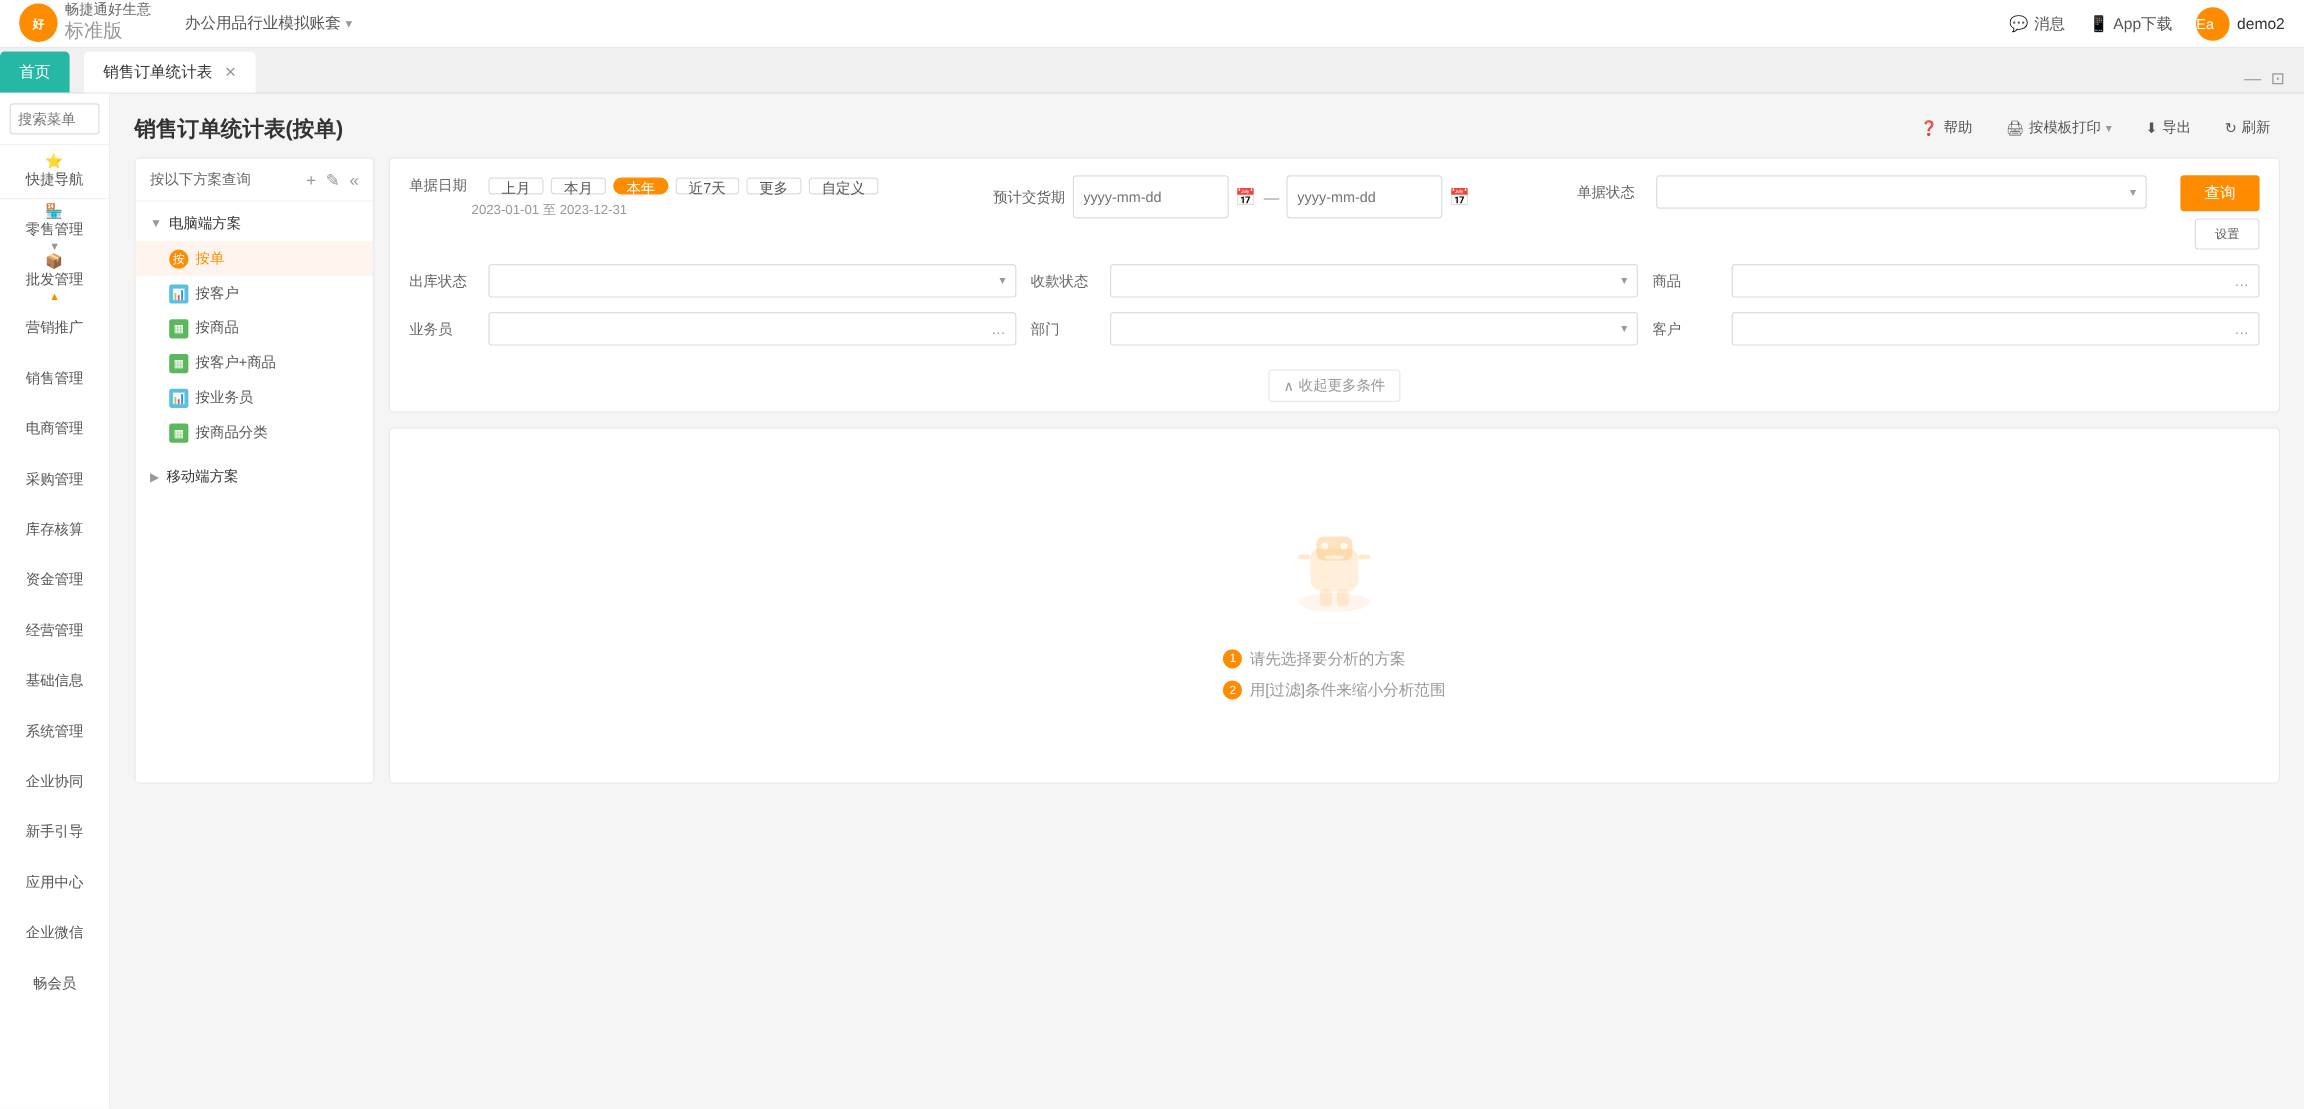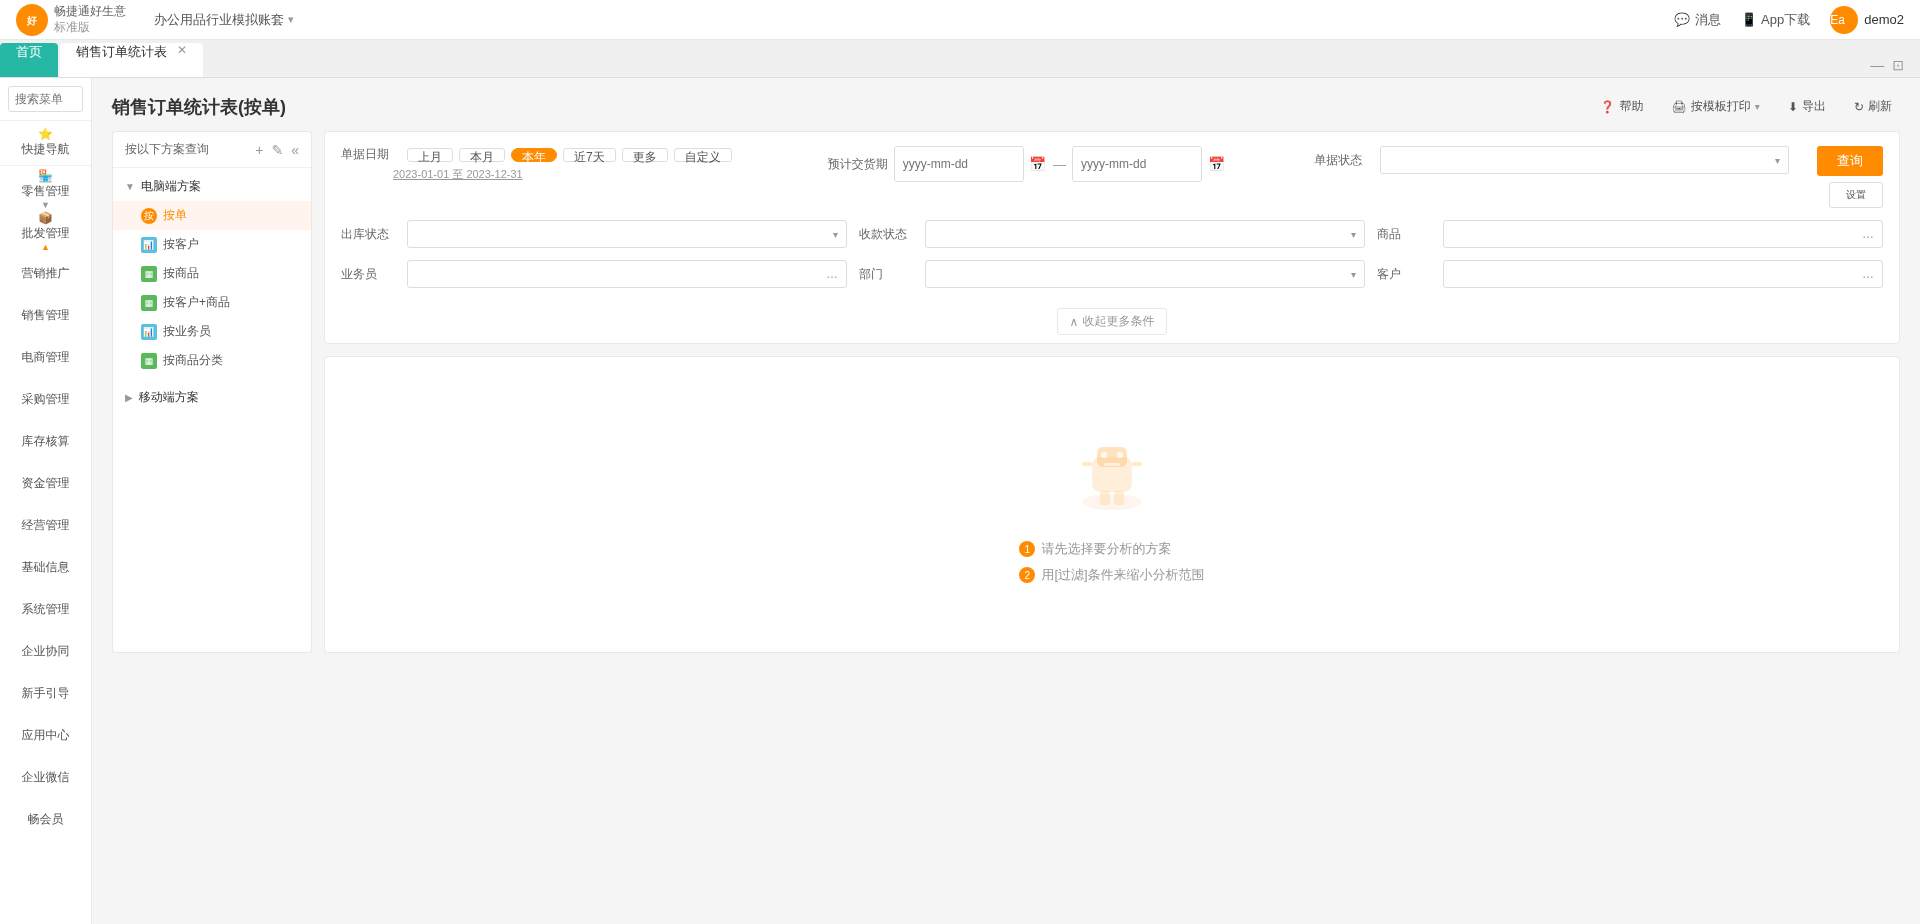--- a/index.html
+++ b/index.html
@@ -83,27 +83,28 @@
       background: #f0f0f0;
       display: flex;
       align-items: flex-end;
       padding: 0 0 0 0;
       border-bottom: 1px solid #ddd;
     }
     .tab-item {
       height: 34px;
       padding: 0 16px;
       display: flex;
+      align-items: center;
       gap: 6px;
       font-size: 13px;
       cursor: pointer;
       border-radius: 4px 4px 0 0;
       background: #e0e0e0;
       color: #666;
-      margin-right: 2px;
+      margin-right: 12px;
     }
     .tab-item.active {
       background: #fff;
       color: #333;
       font-weight: 500;
     }
     .tab-home {
       background: #26b8a5;
       color: white;
       border-radius: 4px 4px 0 0;
@@ -460,21 +461,21 @@
   <div class="top-header-left">
     <div class="logo-area">
       <div class="logo-icon">
         <svg width="20" height="20" viewBox="0 0 20 20">
             <circle cx="10" cy="10" r="9" fill="#ff8c00"></circle>
             <text x="10" y="14" text-anchor="middle" fill="white" font-size="10" font-weight="bold">好</text>
           </svg>
       </div>
       <div class="logo-text">
         <div>畅捷通好生意</div>
-        <div style="font-size:12px;color:#999;">标准版</div>
+        <div style="font-size:16px;color:#999;">标准版</div>
       </div>
     </div>
     <div class="app-title-area">
       <span>办公用品行业模拟账套</span>
       <span style="color:#999;font-size:11px;cursor:pointer;">▾</span>
     </div>
   </div>
   <div class="top-header-right">
     <div class="header-action">
       <span>💬</span>
@@ -665,21 +666,21 @@
                 <div style="display:flex;align-items:center;gap:6px;margin-bottom:4px;">
                   <span class="filter-label">单据日期</span>
                   <button class="date-btn">上月</button>
                   <button class="date-btn">本月</button>
                   <button class="date-btn active">本年</button>
                   <button class="date-btn">近7天</button>
                   <button class="date-btn">更多</button>
                   <button class="date-btn">自定义</button>
                 </div>
                 <div style="display:flex;align-items:center;gap:4px;margin-left:52px;">
-                  <span style="font-size:11px;color:#999;text-decoration:underline;">2023-01-01 至 2023-12-31</span>
+                  <span style="font-size:11px;color:#999;">2023-01-01 至 2023-12-31</span>
                 </div>
               </div>
 
               <div style="display:flex;align-items:center;gap:6px;flex:1;">
                 <span class="filter-label">预计交货期</span>
                 <input class="date-input" type="text" placeholder="yyyy-mm-dd" style="">
                 <span class="calendar-icon">📅</span>
                 <span class="date-separator">—</span>
                 <input class="date-input" type="text" placeholder="yyyy-mm-dd" style="">
                 <span class="calendar-icon">📅</span>

